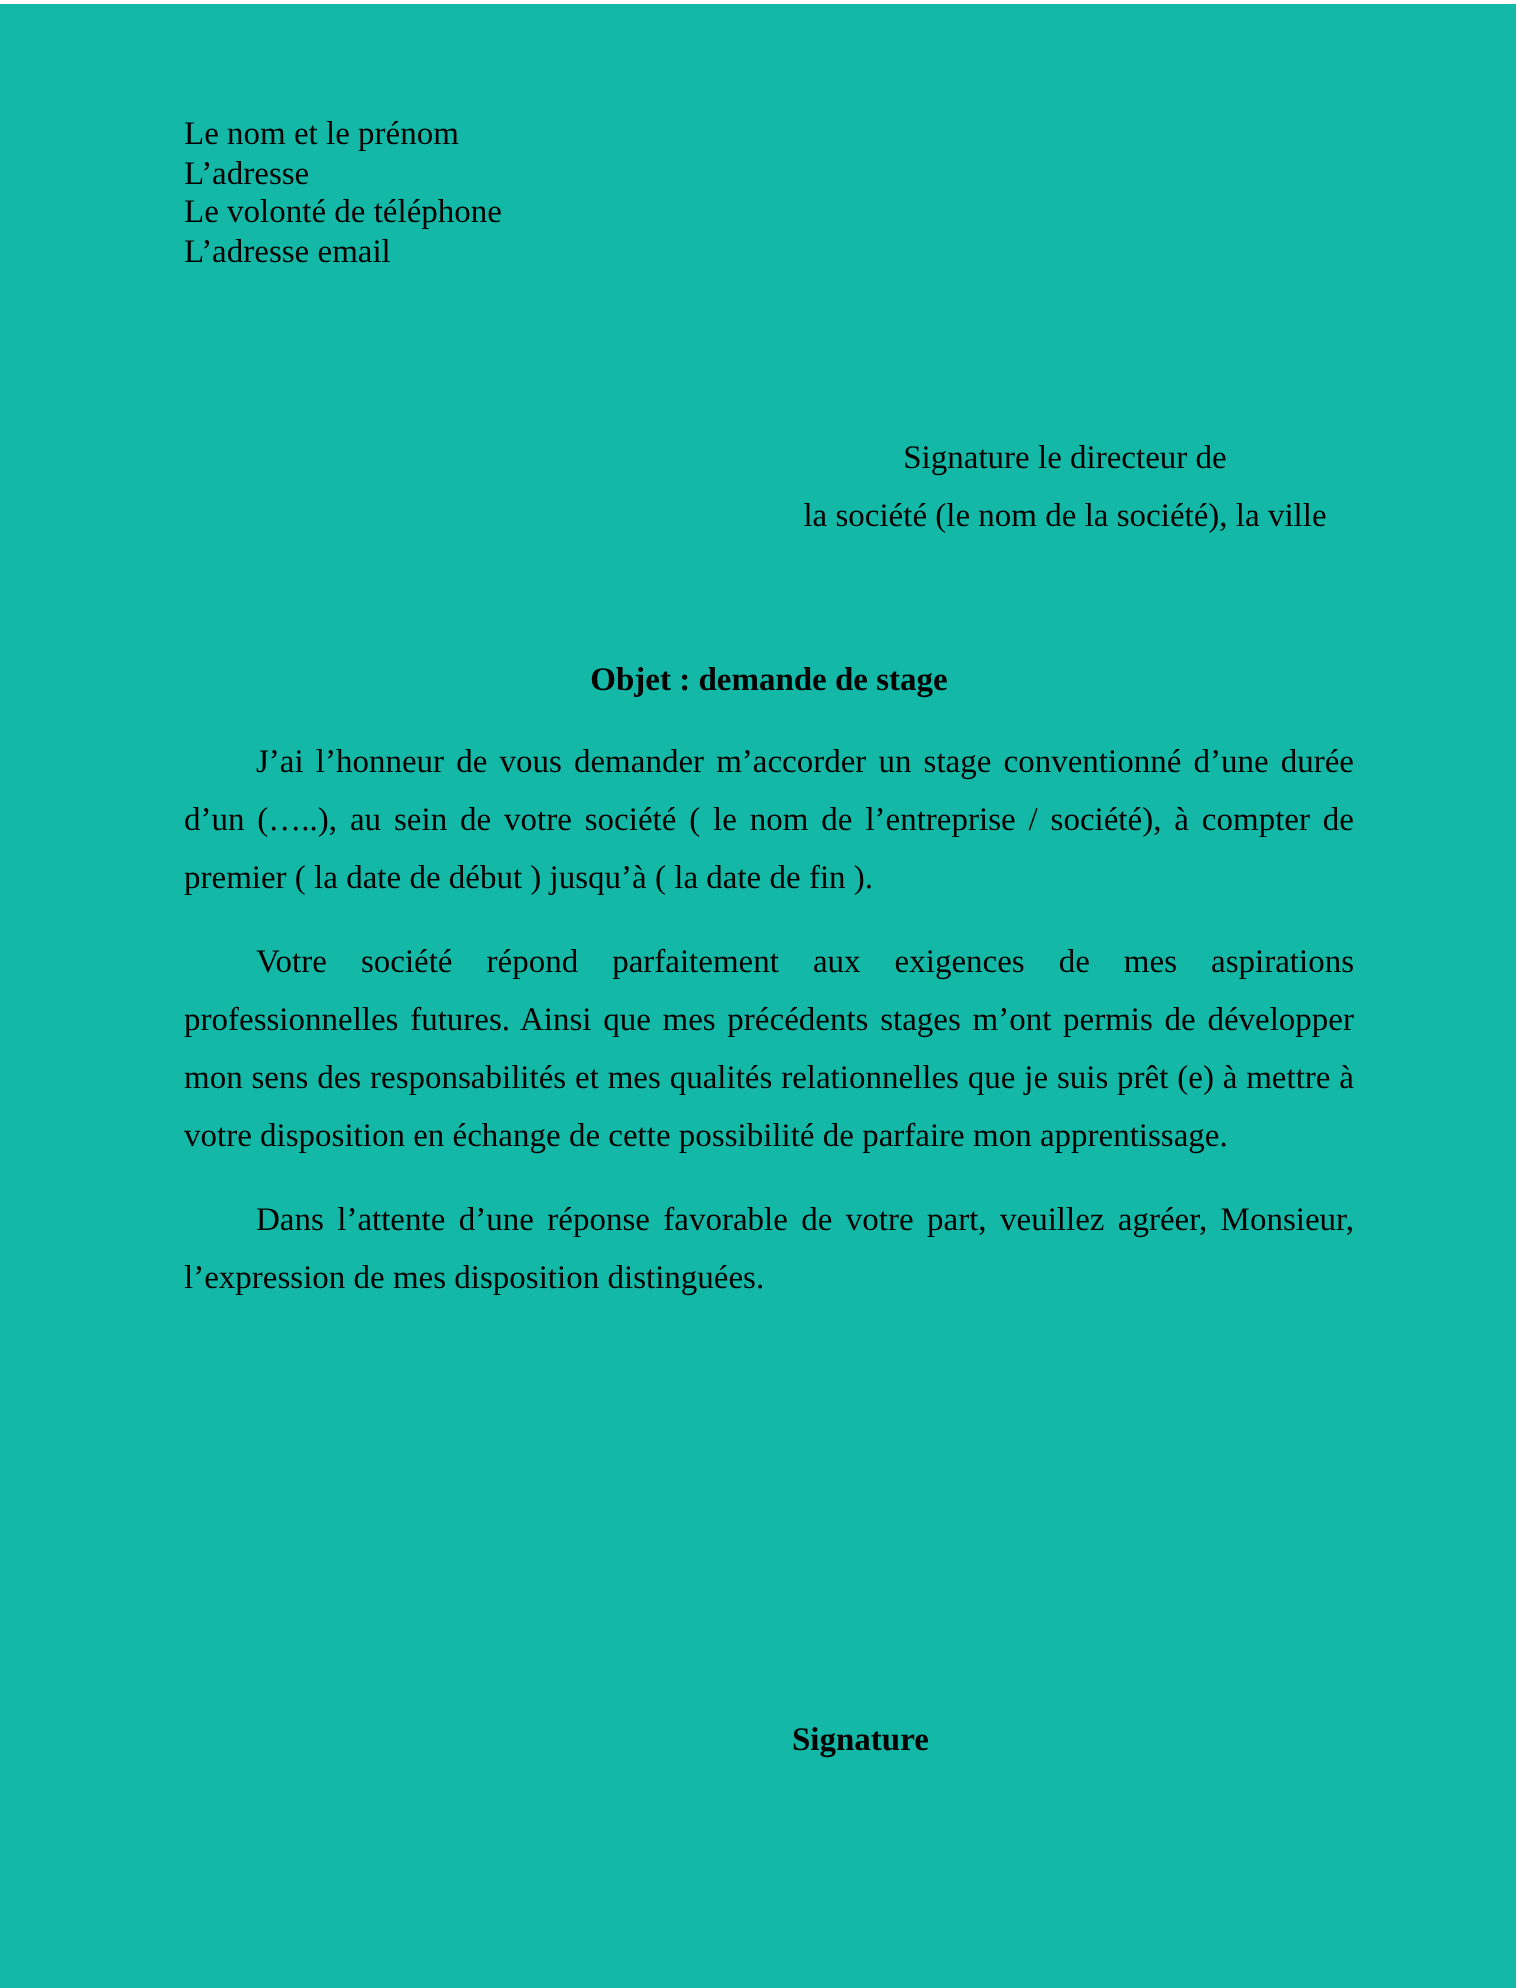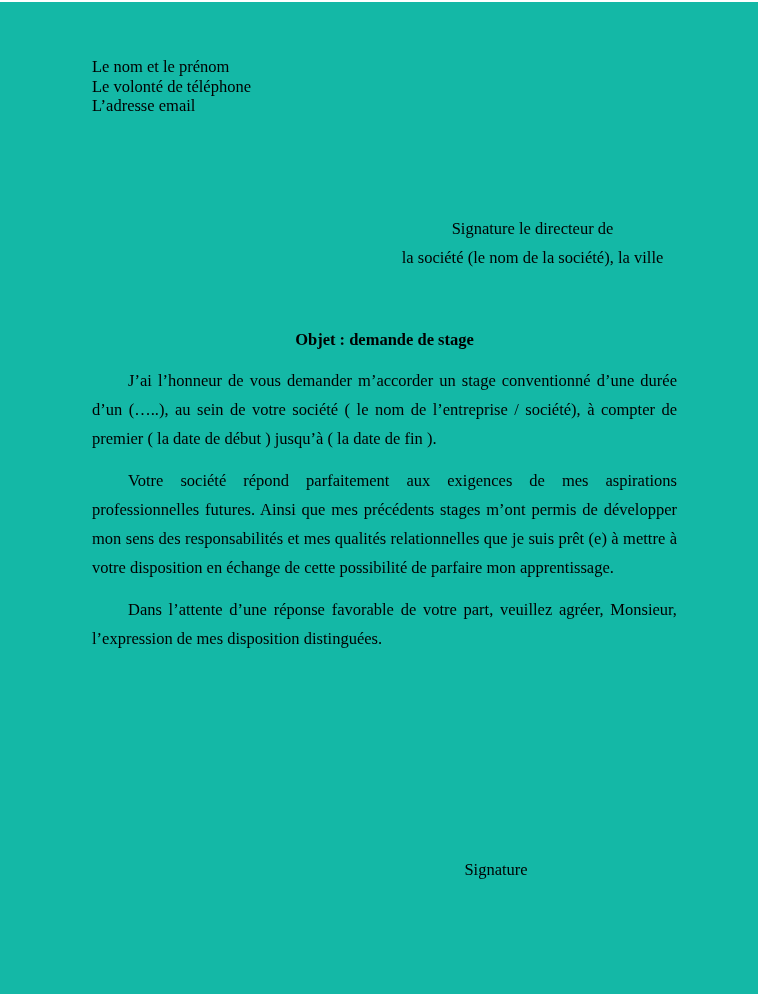--- a/index.html
+++ b/index.html
@@ -80,32 +80,32 @@
   .body-text p:last-child { margin-bottom: 0; }
 
   
   .signature {
     position: absolute;
     left: 396px;
     top: 856px;
     width: 200px;
     font-size: 16.5px;
     line-height: 24px;
-    font-weight: normal;
-    text-align: center;
+    font-weight: bold;
     white-space: nowrap;
   }
 </style>
 </head>
 <body>
 
 <div class="page">
 
   <div class="sender">
     <div>Le nom et le prénom</div>
+    <div>L’adresse</div>
     <div>Le volonté de téléphone</div>
     <div>L’adresse email</div>
   </div>
 
   <div class="recipient">
     <div>Signature le directeur de</div>
     <div>la société (le nom de la société), la ville</div>
   </div>
 
   <div class="subject">Objet : demande de stage</div>

